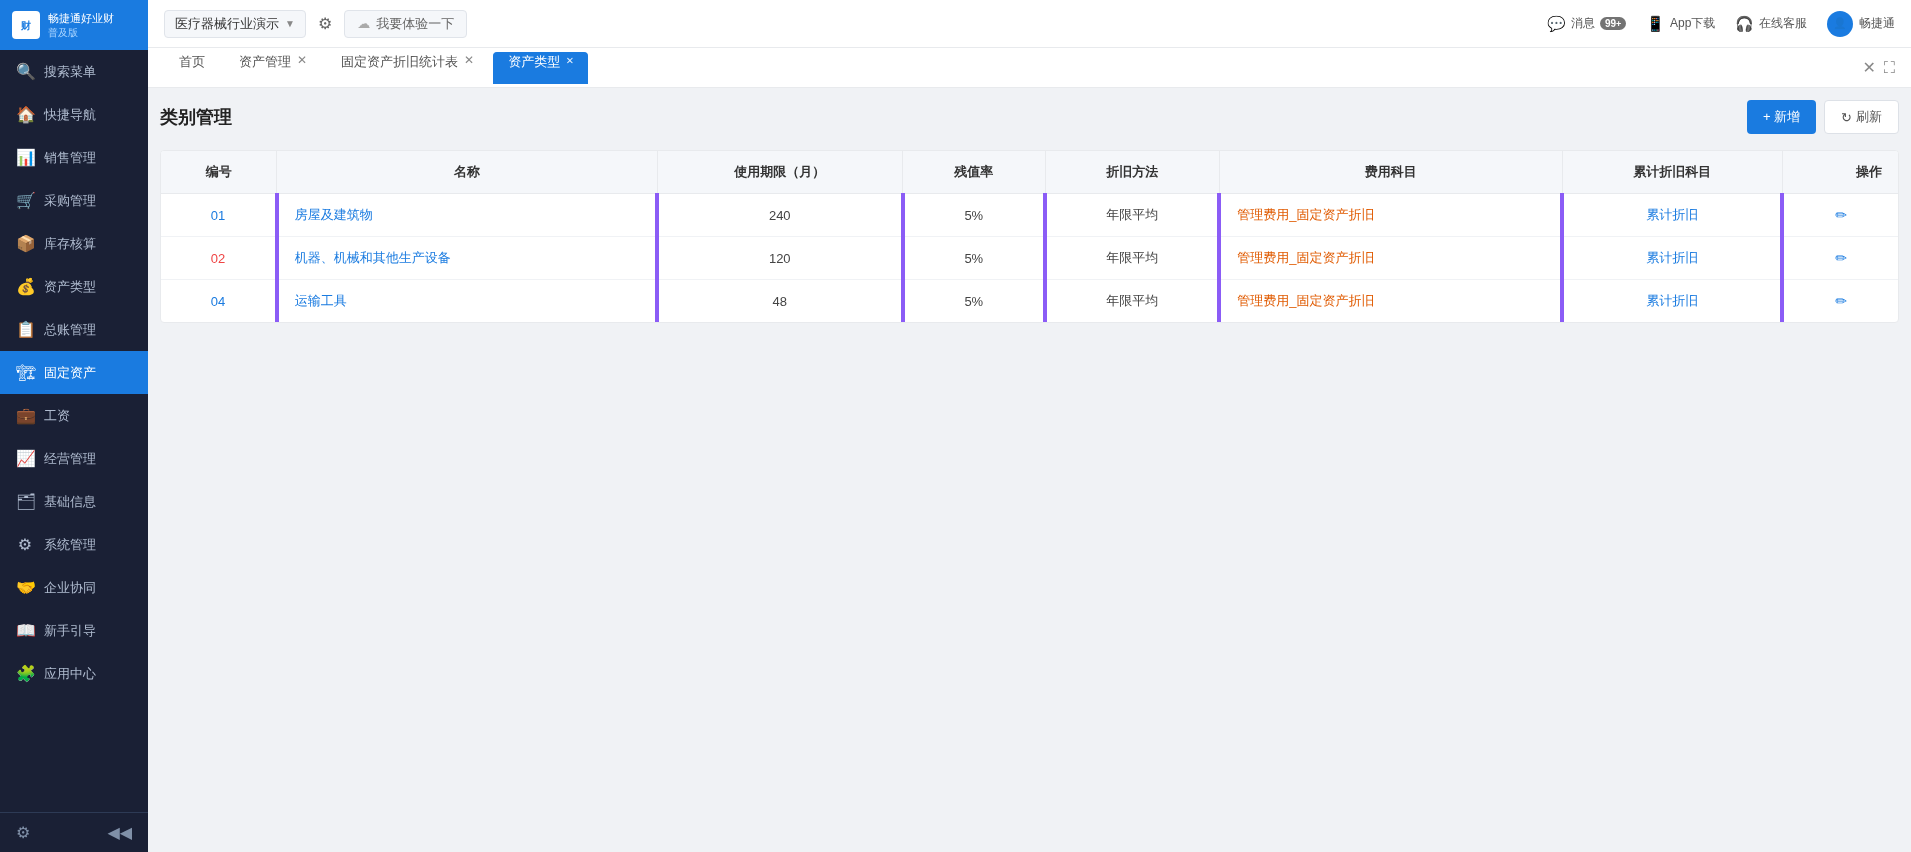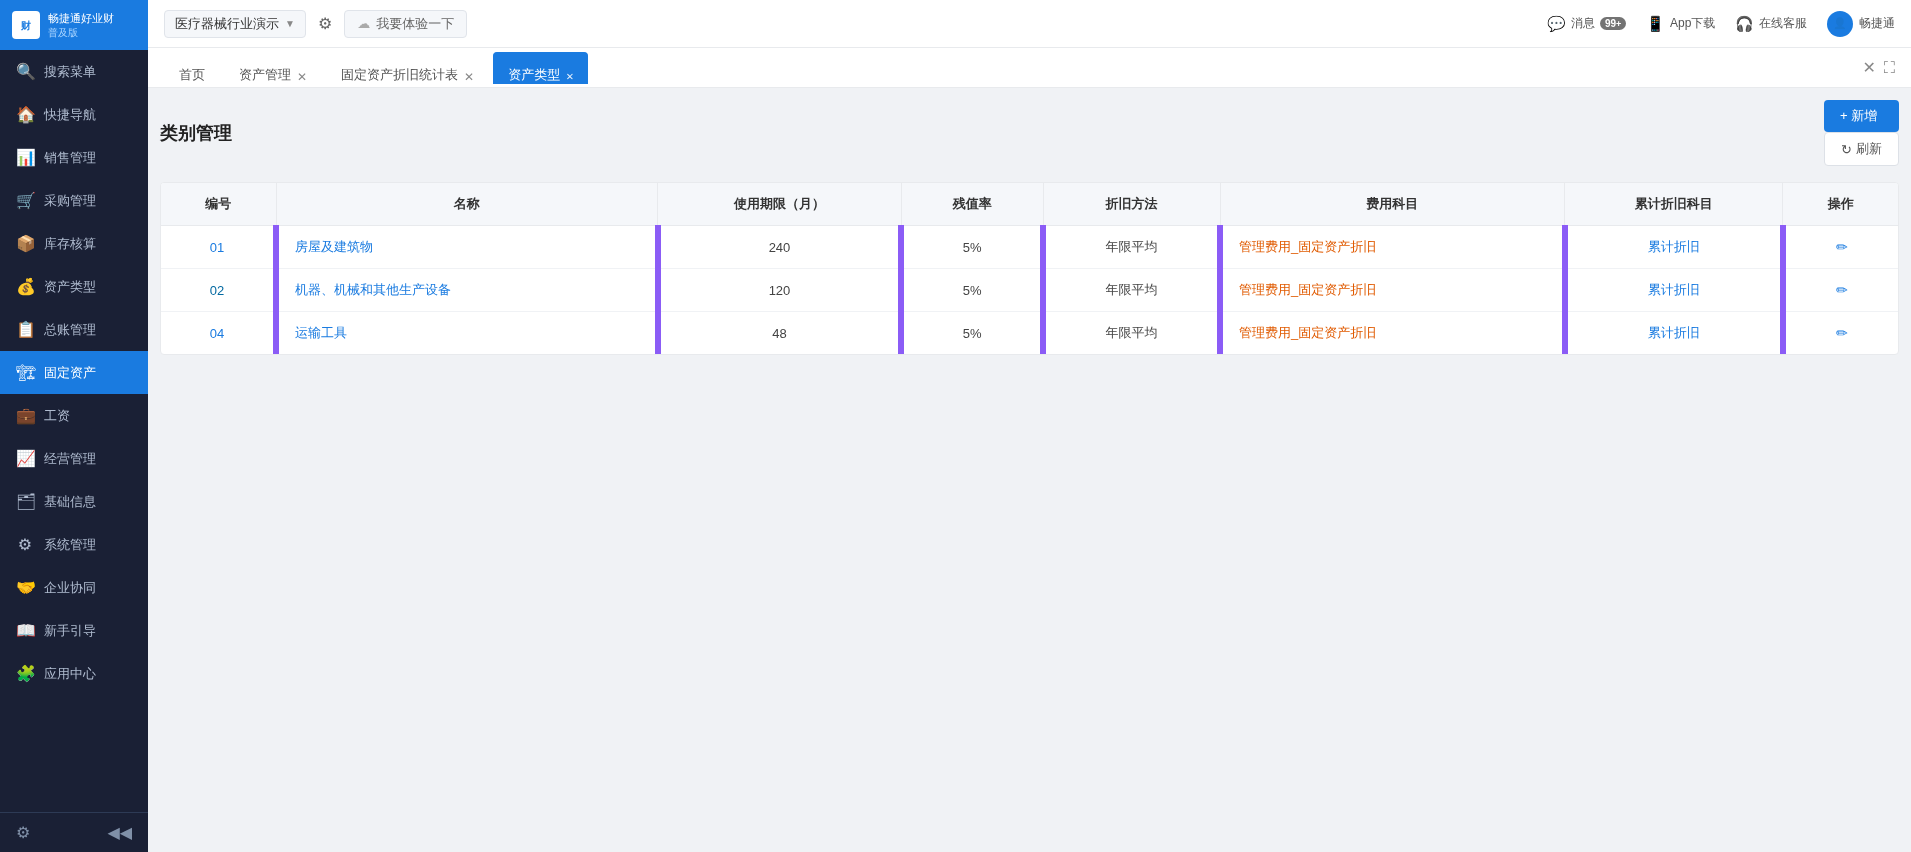--- a/index.html
+++ b/index.html
@@ -167,21 +167,21 @@
       display: flex;
       align-items: center;
       padding: 0 16px;
       border-bottom: 1px solid #e8eaed;
       gap: 4px;
       flex-shrink: 0;
     }
     .tab {
       height: 32px;
       display: flex;
-      align-items: flex-end;
+      align-items: flex-start;
       padding: 0 14px;
       border-radius: 4px 4px 0 0;
       font-size: 13px;
       color: #555;
       cursor: pointer;
       gap: 6px;
       border: 1px solid transparent;
       border-bottom: none;
     }
     .tab.active {
@@ -221,22 +221,21 @@
       justify-content: space-between;
       margin-bottom: 16px;
     }
     .page-title {
       font-size: 18px;
       font-weight: bold;
       color: #222;
     }
     .page-actions {
       display: flex;
-      gap: 0;
-      flex-direction: column;
+      gap: 8px;
     }
     .btn-primary {
       background: #1a7be0;
       color: white;
       border: none;
       border-radius: 4px;
       padding: 7px 16px;
       font-size: 13px;
       cursor: pointer;
       display: flex;
@@ -272,31 +271,31 @@
     }
     thead th {
       padding: 12px 16px;
       text-align: center;
       font-size: 13px;
       color: #333;
       font-weight: 600;
       border-bottom: 1px solid #e8eaed;
       border-right: 1px solid #e8eaed;
     }
-    thead th:last-child { border-right: none; }
+    thead th:last-child { border-right: none; text-align: right; }
     tbody tr {
       border-bottom: 1px solid #f0f2f5;
     }
     tbody tr:last-child { border-bottom: none; }
     tbody td {
       padding: 12px 16px;
       text-align: center;
       font-size: 13px;
       color: #444;
-      border-right: 6px solid #8b5cf6;
+      border-right: 4px solid #8b5cf6;
     }
     tbody td:last-child { border-right: none; }
     tbody td.name-col { text-align: left; color: #1a7be0; }
     tbody td.expense-col { color: #e05a00; text-align: left; }
     tbody td.accum-col { color: #1a7be0; }
     .edit-icon {
       color: #1a7be0;
       cursor: pointer;
       font-size: 14px;
     }
@@ -466,21 +465,21 @@
       <td style="color:#1a7be0">01</td>
       <td class="name-col">房屋及建筑物</td>
       <td>240</td>
       <td>5%</td>
       <td>年限平均</td>
       <td class="expense-col">管理费用_固定资产折旧</td>
       <td class="accum-col">累计折旧</td>
       <td><span class="edit-icon">✏</span></td>
     </tr>
             <tr>
-      <td style="color:#0369a1">02</td>
+      <td style="color:#ef4444">02</td>
       <td class="name-col">机器、机械和其他生产设备</td>
       <td>120</td>
       <td>5%</td>
       <td>年限平均</td>
       <td class="expense-col">管理费用_固定资产折旧</td>
       <td class="accum-col">累计折旧</td>
       <td><span class="edit-icon">✏</span></td>
     </tr>
             <tr>
       <td style="color:#1a7be0">04</td>

